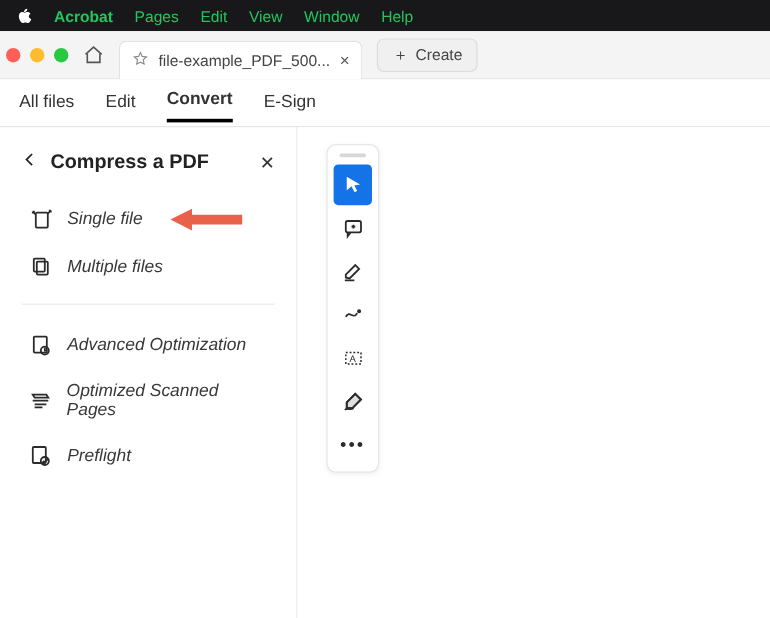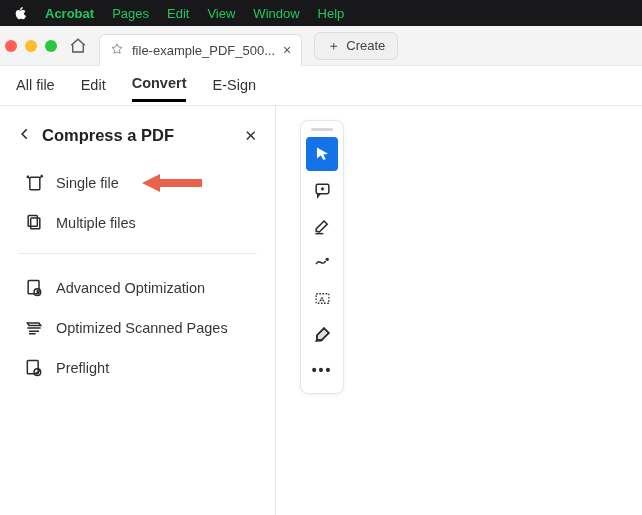--- a/index.html
+++ b/index.html
@@ -23,27 +23,27 @@
   .tab-close { font-size: 14px; color:#555; }
   .create-btn { display: flex; align-items: center; gap: 6px; background: #f0f0f0; border: 1px solid #ddd; border-radius: 6px; height: 28px; padding: 0 12px; font-size: 13px; color: #444; }
 
   
   .mainnav { height: 40px; display: flex; align-items: center; gap: 26px; padding: 0 16px; border-bottom: 1px solid #e6e6e6; font-size: 14.5px; color:#333;}
   .mainnav .navitem { padding-bottom: 2px; cursor: pointer; }
   .mainnav .navitem.active { font-weight: 600; border-bottom: 3px solid #000000; padding-bottom: 8px; margin-top:6px;}
 
   
   .body { display: flex; height: calc(515px - 26px - 40px - 40px); }
-  .sidepanel { width: 276px; border-right: 1px solid #e6e6e6; padding: 20px 10px 0 10px; }
+  .sidepanel { width: 248px; border-right: 1px solid #e6e6e6; padding: 20px 10px 0 10px; }
   .panel-head { display: flex; align-items: center; gap: 10px; padding: 0 8px 18px 8px; }
   .panel-head .back { font-size: 16px; font-weight: 600; color:#333; }
   .panel-head h2 { font-size: 16.5px; font-weight: 700; flex: 1; }
   .panel-head .close { font-size: 15px; color:#333; }
   .section-label { font-size: 11px; letter-spacing: 0.5px; color: #7a7a7a; padding: 6px 14px 10px 14px; }
-  .menu-group { padding: 0 6px; }
+  .menu-group { padding: 0 6px; font-style: italic; }
   .menu-item { display: flex; align-items: center; gap: 12px; padding: 10px 8px; font-size: 14.5px; color: #383838; cursor: pointer; border-radius:4px; position:relative;}
   .menu-item .ico { width: 20px; height: 20px; display: flex; align-items:center; justify-content:center; color:#2b2b2b; }
   .divider { height: 1px; background: #eaeaea; margin: 10px 8px 14px 8px; }
 
   
   .arrow { position: absolute; left: 126px; top: 50%; transform: translateY(-50%); }
   .arrow svg { display:block; }
 
   
   .stage { flex: 1; position: relative; background: #fff; }
@@ -92,21 +92,21 @@
     <span class="tab-title">file-example_PDF_500...</span>
     <span class="tab-close">×</span>
   </div>
   <div class="create-btn">
     <span>＋</span>
     <span>Create</span>
   </div>
 </div>
 
 <div class="mainnav">
-  <span class="navitem">All file</span>
+  <span class="navitem">All files</span>
   <span class="navitem">Edit</span>
   <span class="navitem active">Convert</span>
   <span class="navitem">E-Sign</span>
 </div>
 
 <div class="body">
 
   <div class="sidepanel">
     <div class="panel-head">
       <span class="back">

